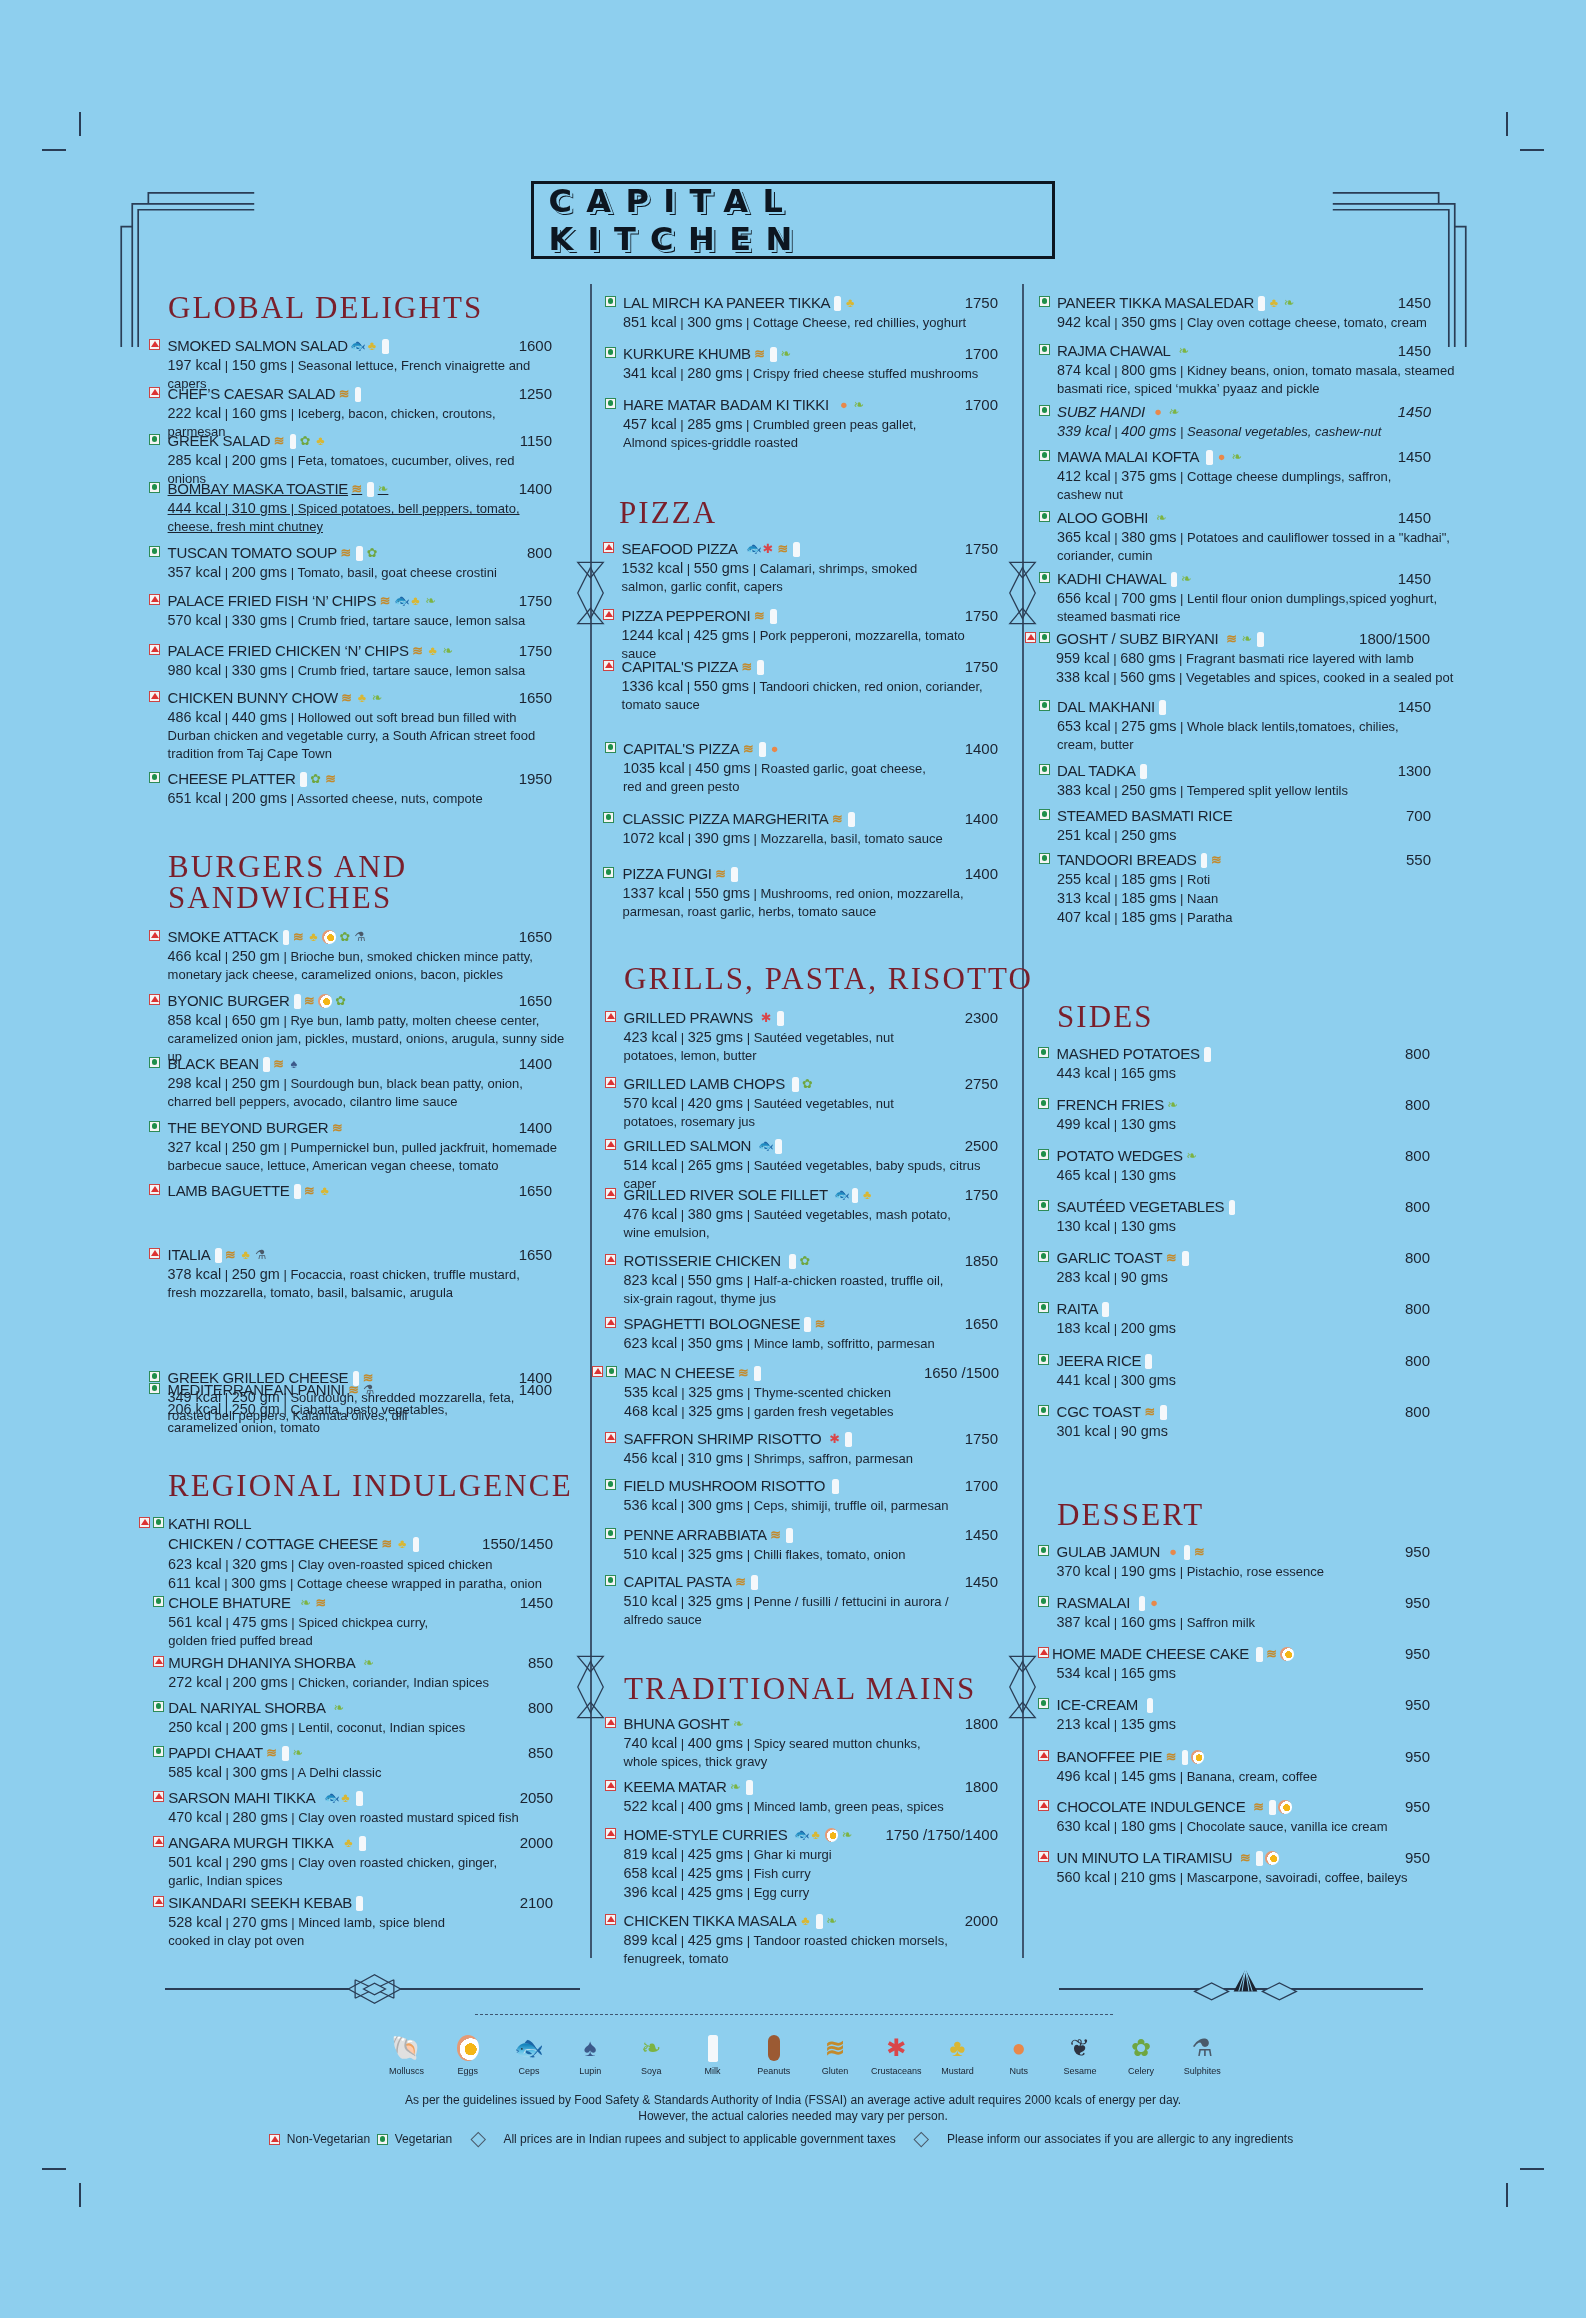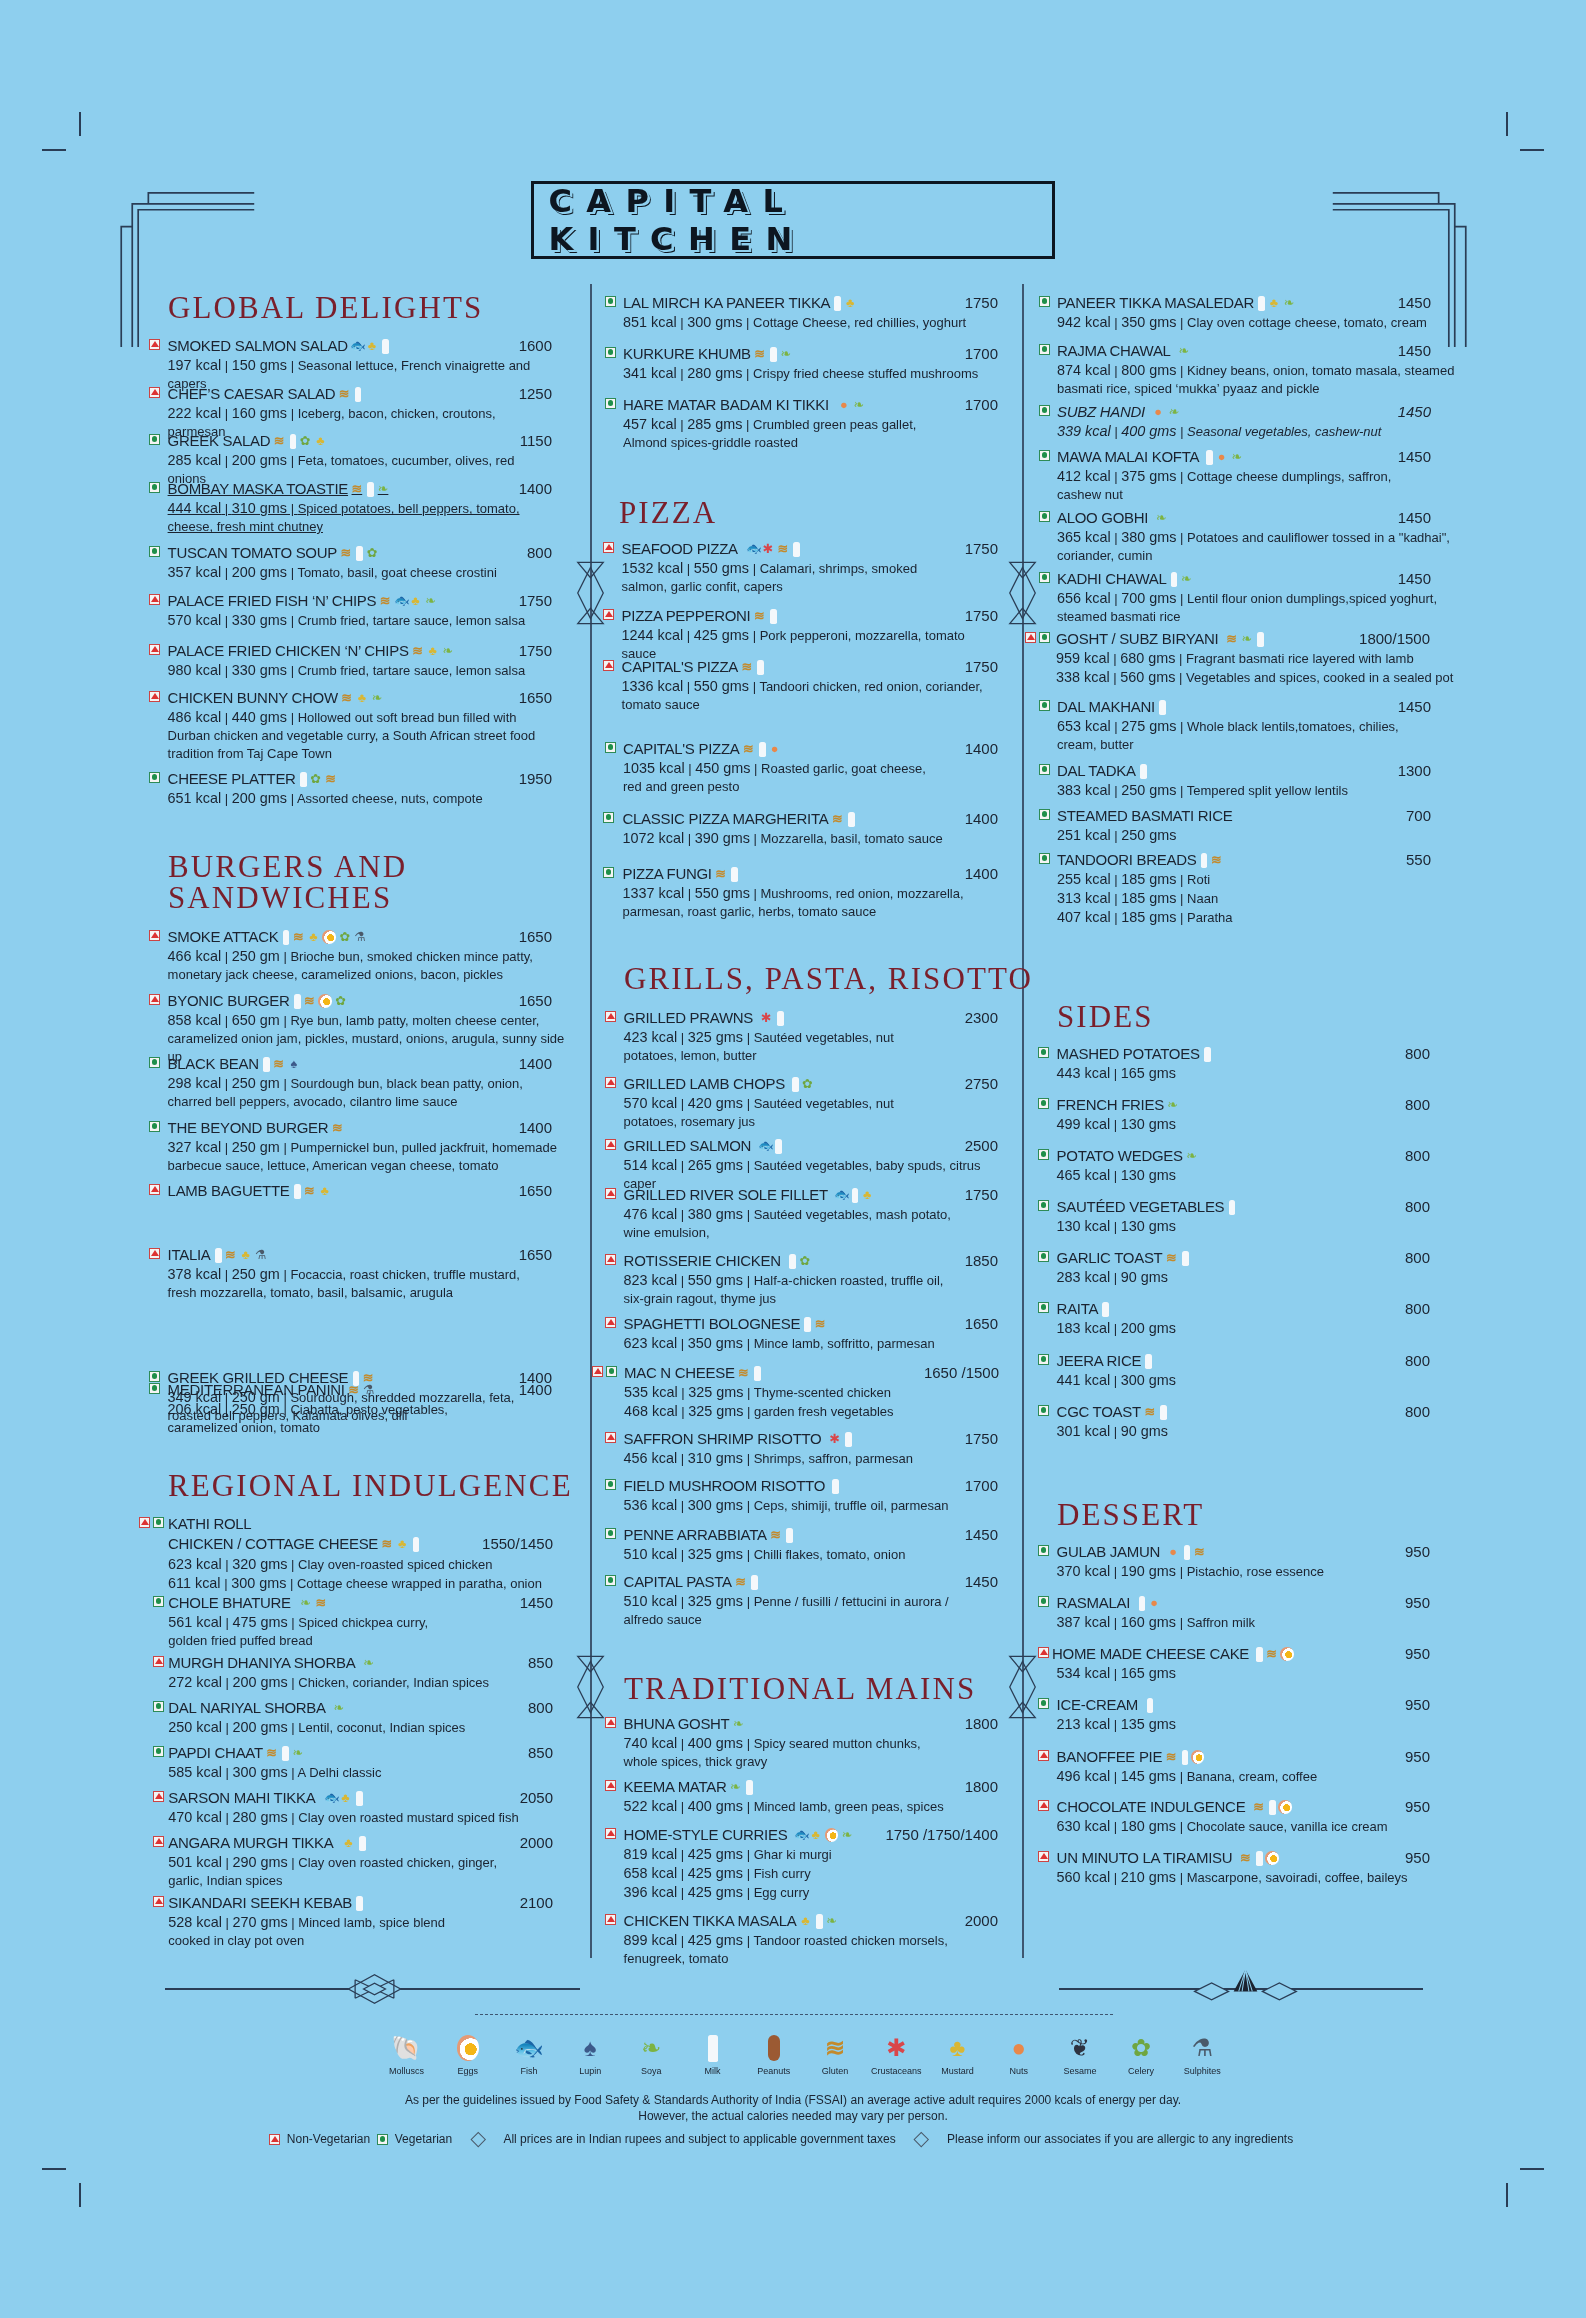--- a/index.html
+++ b/index.html
@@ -1144,21 +1144,21 @@
       <div class="lg-label">Molluscs</div>
     </div>
   <div class="lg">
       <div class="lg-icon">
         <span class="alg egg" style="width:22px;height:25.4px;margin:0"></span>
       </div>
       <div class="lg-label">Eggs</div>
     </div>
   <div class="lg">
       <div class="lg-icon" style="color:#b7c4d2">🐟</div>
-      <div class="lg-label">Fish</div>
+      <div class="lg-label">Ceps</div>
     </div>
   <div class="lg">
       <div class="lg-icon" style="color:#3c5a8a">♠</div>
       <div class="lg-label">Lupin</div>
     </div>
   <div class="lg">
       <div class="lg-icon" style="color:#7cb342">❧</div>
       <div class="lg-label">Soya</div>
     </div>
   <div class="lg">

